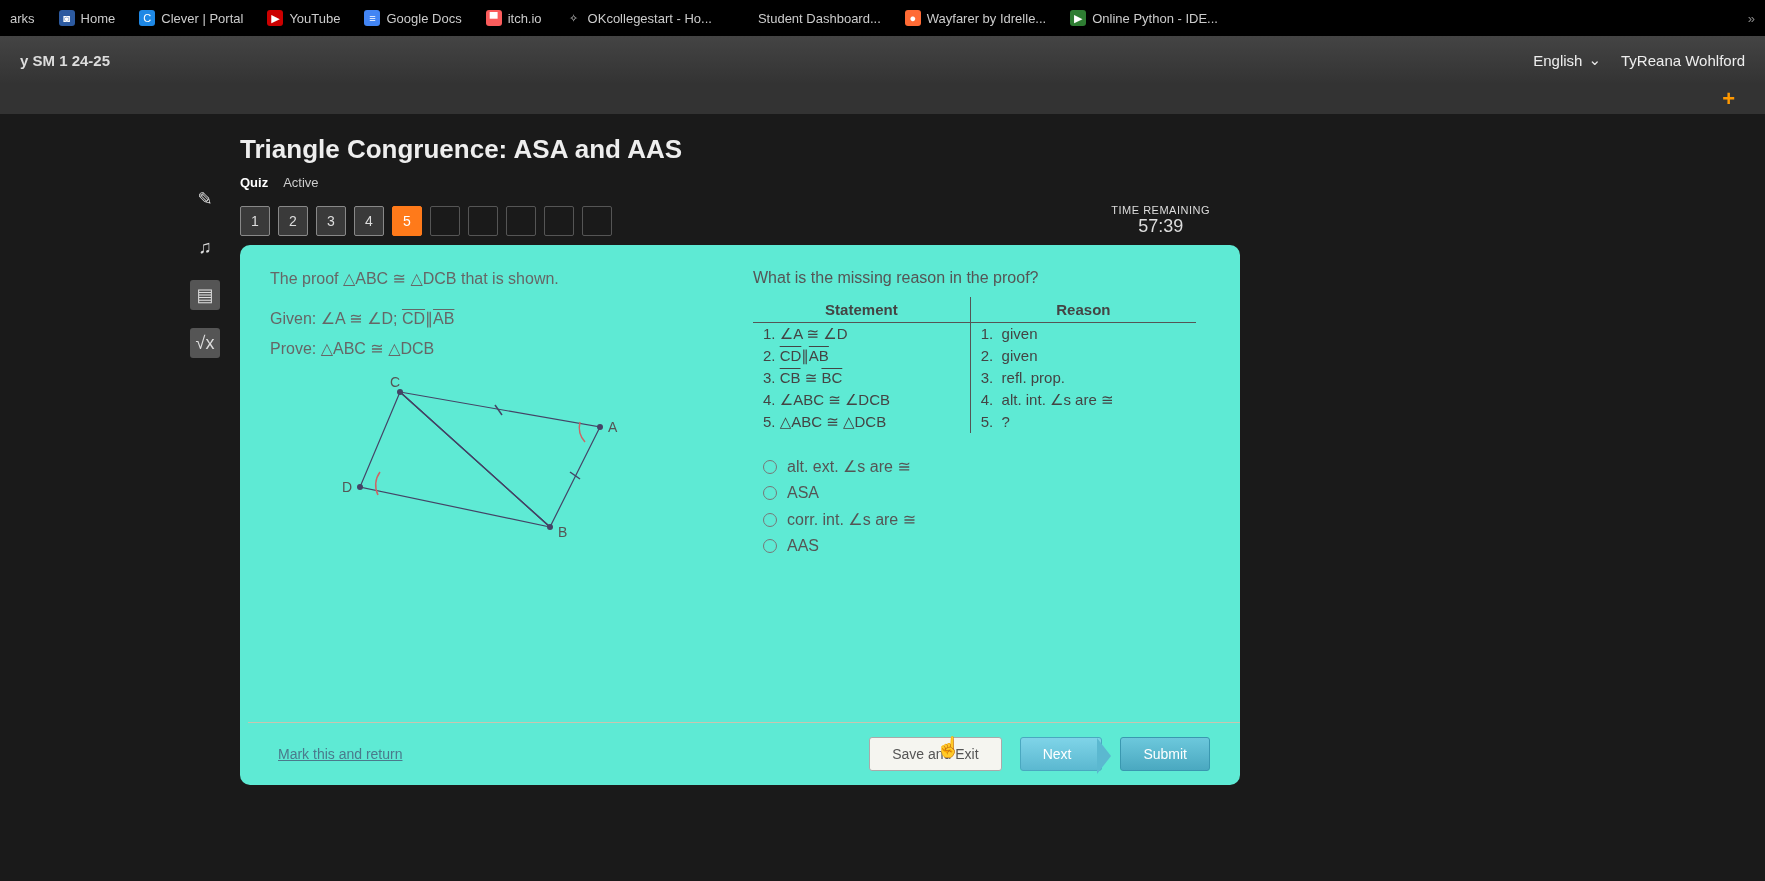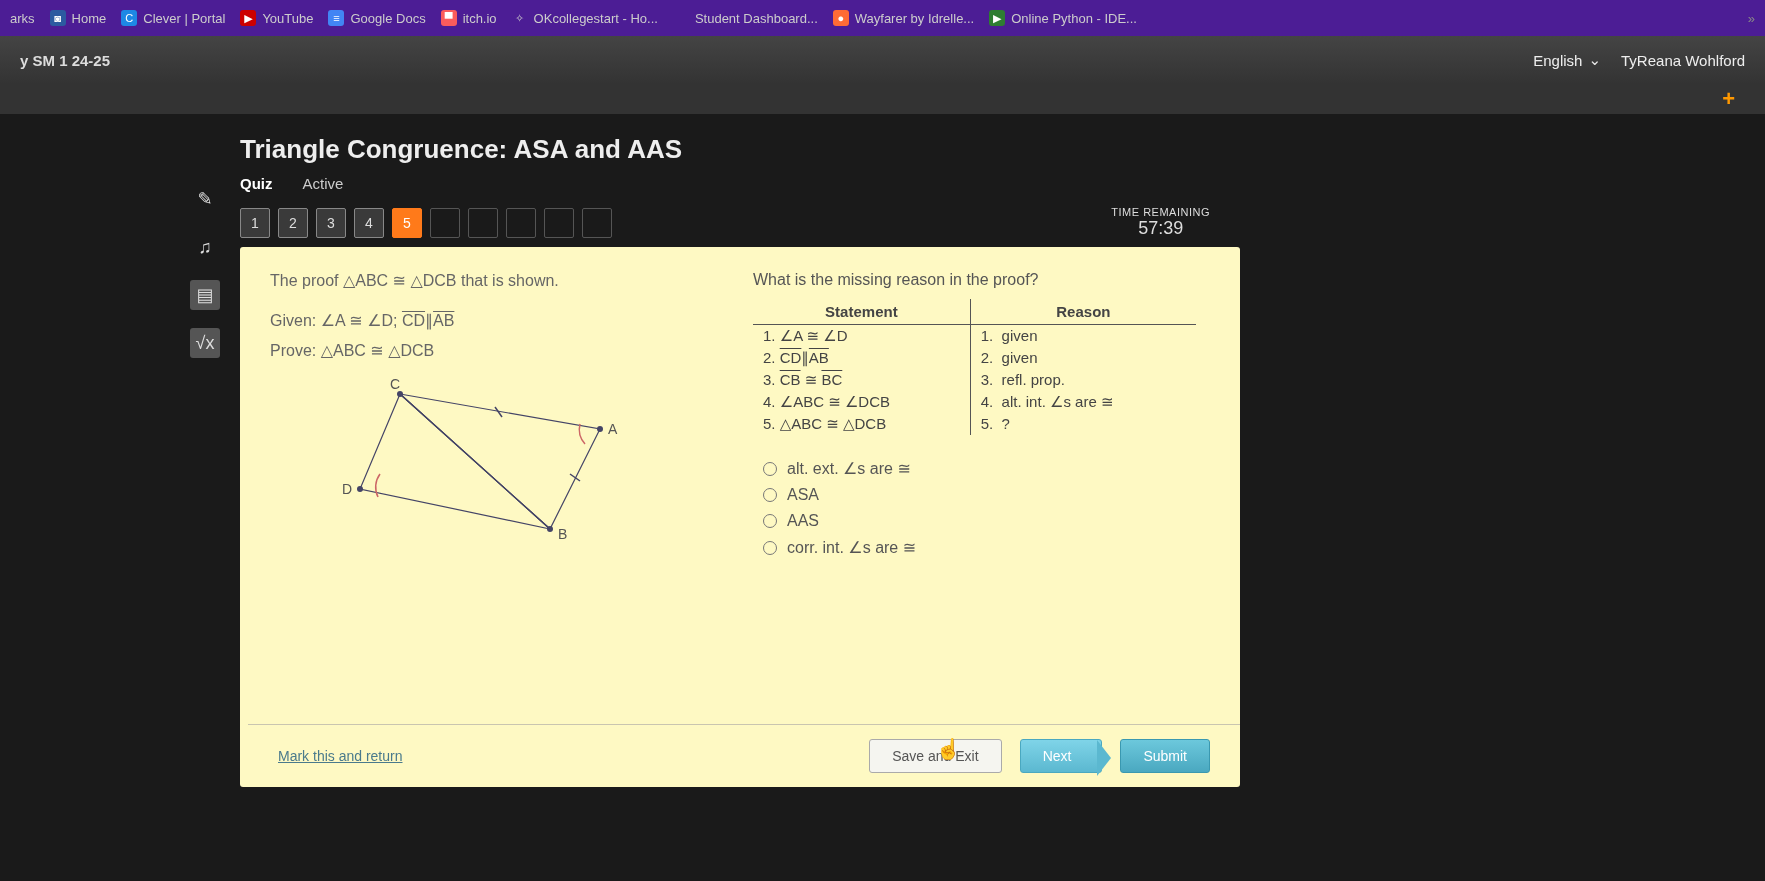--- a/index.html
+++ b/index.html
@@ -1,19 +1,19 @@
 <!DOCTYPE html>
 <html><head>
 <meta charset="utf-8">
 <style>
 * { margin: 0; padding: 0; box-sizing: border-box; font-family: Arial, sans-serif; }
 body { background: #1a1a1a; width: 1765px; height: 881px; overflow: hidden; position: relative; }
 
 
-.bookmarks-bar { display: flex; align-items: center; height: 36px; background: #4c1d95; padding: 0 10px; gap: 15px; font-size: 13px; color: #ccc; }
+.bookmarks-bar { display: flex; align-items: center; height: 36px; background: #000000; padding: 0 10px; gap: 24px; font-size: 13px; color: #ccc; }
 .bookmark-item { display: flex; align-items: center; gap: 6px; cursor: pointer; white-space: nowrap; }
 .bm-icon { width: 16px; height: 16px; display: inline-flex; align-items: center; justify-content: center; font-size: 11px; border-radius: 3px; }
 .bm-blue { background: #2c5aa0; color: #fff; }
 .bm-cyan { background: #1e88e5; color: #fff; }
 .bm-red { background: #cc0000; color: #fff; }
 .bm-docs { background: #4285f4; color: #fff; }
 .bm-itch { background: #fa5c5c; color: #fff; }
 .bm-orange { background: #ff6b35; color: #fff; }
 .bm-green { background: #2e7d32; color: #fff; }
 .bm-spacer { margin-left: auto; color: #888; }
@@ -30,35 +30,35 @@
 .plus-btn { color: #ff9800; font-size: 22px; font-weight: bold; cursor: pointer; }
 
 
 .main-wrap { display: flex; padding-left: 180px; }
 .sidebar { width: 50px; padding-top: 70px; display: flex; flex-direction: column; gap: 18px; align-items: center; }
 .side-icon { width: 30px; height: 30px; display: flex; align-items: center; justify-content: center; color: #ddd; cursor: pointer; font-size: 18px; }
 .side-box { background: #555; border-radius: 3px; }
 
 .content { flex: 1; padding: 20px 40px 0 10px; max-width: 1050px; }
 .page-title { color: #eee; font-size: 26px; font-weight: bold; margin-bottom: 10px; }
-.quiz-tabs { display: flex; gap: 30px; color: #ccc; font-size: 15px; margin-bottom: 14px; }
+.quiz-tabs { display: flex; gap: 15px; color: #ccc; font-size: 13px; margin-bottom: 14px; }
 .quiz-tab { cursor: pointer; }
 .quiz-tab.bold { font-weight: bold; color: #fff; }
 
 .qnav-row { display: flex; align-items: center; justify-content: space-between; margin-bottom: 8px; }
 .qnav { display: flex; gap: 8px; }
 .qnum { width: 30px; height: 30px; border: 1px solid #888; background: #3a3a3a; color: #ddd; display: flex; align-items: center; justify-content: center; font-size: 14px; cursor: pointer; border-radius: 2px; }
 .qnum.active { background: #ff7a1a; border-color: #ff7a1a; color: #fff; }
 .qnum.ghost { border: 1px solid #555; background: transparent; color: #555; }
 .timer-block { text-align: center; color: #ddd; margin-right: 30px; }
 .timer-label { font-size: 11px; letter-spacing: 0.5px; }
 .timer-value { font-size: 18px; font-weight: normal; }
 
 
-.panel { background: #fef9c3; border-radius: 3px; padding: 24px 44px 20px 30px; position: relative; min-height: 540px; display: flex; gap: 40px; color: #555; font-size: 16px; }
+.panel { background: #5eead4; border-radius: 10px; padding: 24px 44px 20px 30px; position: relative; min-height: 540px; display: flex; gap: 40px; color: #555; font-size: 16px; }
 .panel-left { flex: 1; }
 .panel-right { flex: 1; }
 .proof-intro { margin-bottom: 16px; color: #666; }
 .given-prove { color: #666; line-height: 1.9; margin-bottom: 12px; }
 .overline { text-decoration: overline; }
 
 .diagram { width: 320px; height: 180px; position: relative; margin-left: 60px; }
 .diagram svg { width: 100%; height: 100%; }
 
 .question-text { color: #555; margin-bottom: 10px; }
@@ -243,25 +243,25 @@
           <div class="option">
               <span class="radio"></span>
               <span>alt. ext. ∠s are ≅</span>
             </div>
           <div class="option">
               <span class="radio"></span>
               <span>ASA</span>
             </div>
           <div class="option">
               <span class="radio"></span>
+              <span>corr. int. ∠s are ≅</span>
+            </div>
+          <div class="option">
+              <span class="radio"></span>
               <span>AAS</span>
-            </div>
-          <div class="option">
-              <span class="radio"></span>
-              <span>corr. int. ∠s are ≅</span>
             </div>
         </div>
       </div>
 
       <div class="footer">
         <span class="mark-link">Mark this and return</span>
         <div class="footer-right">
           <button class="btn btn-save">Save and Exit</button>
           <button class="btn btn-next">Next</button>
           <button class="btn btn-submit">Submit</button>

